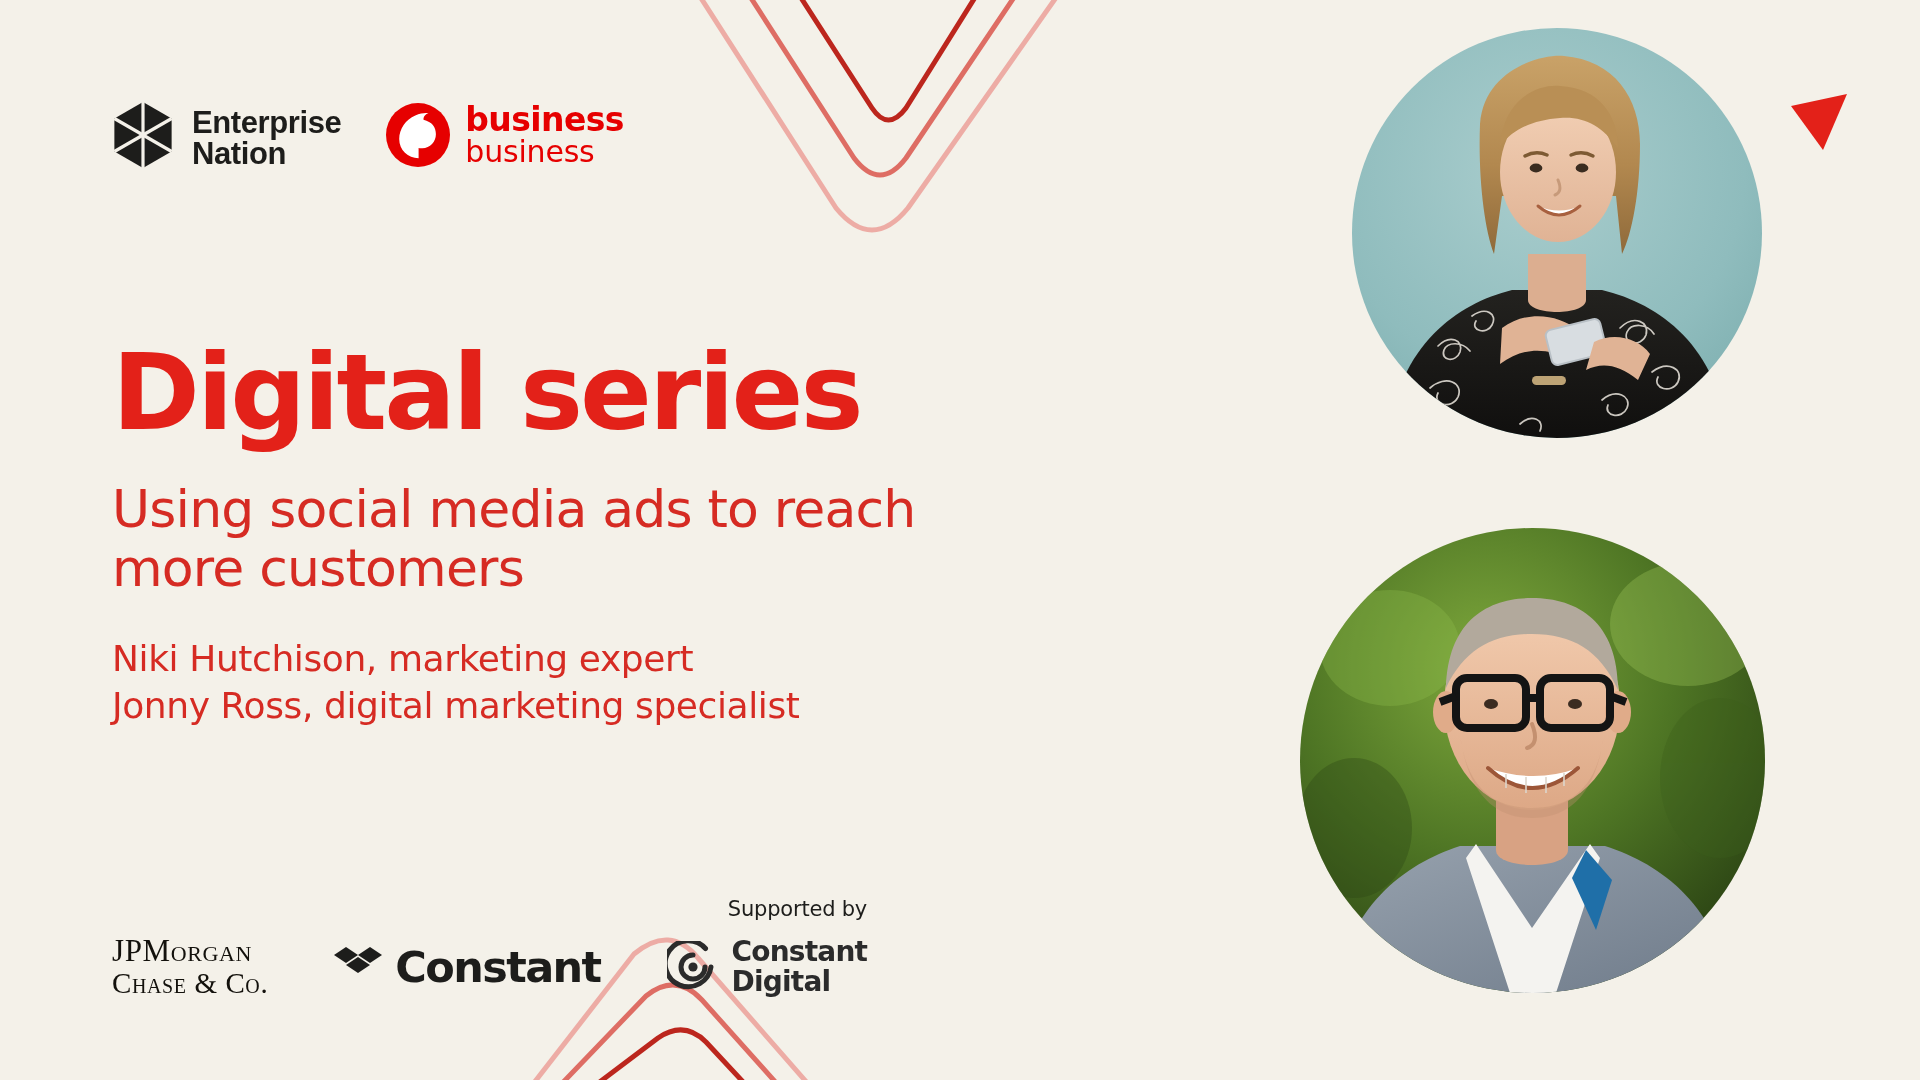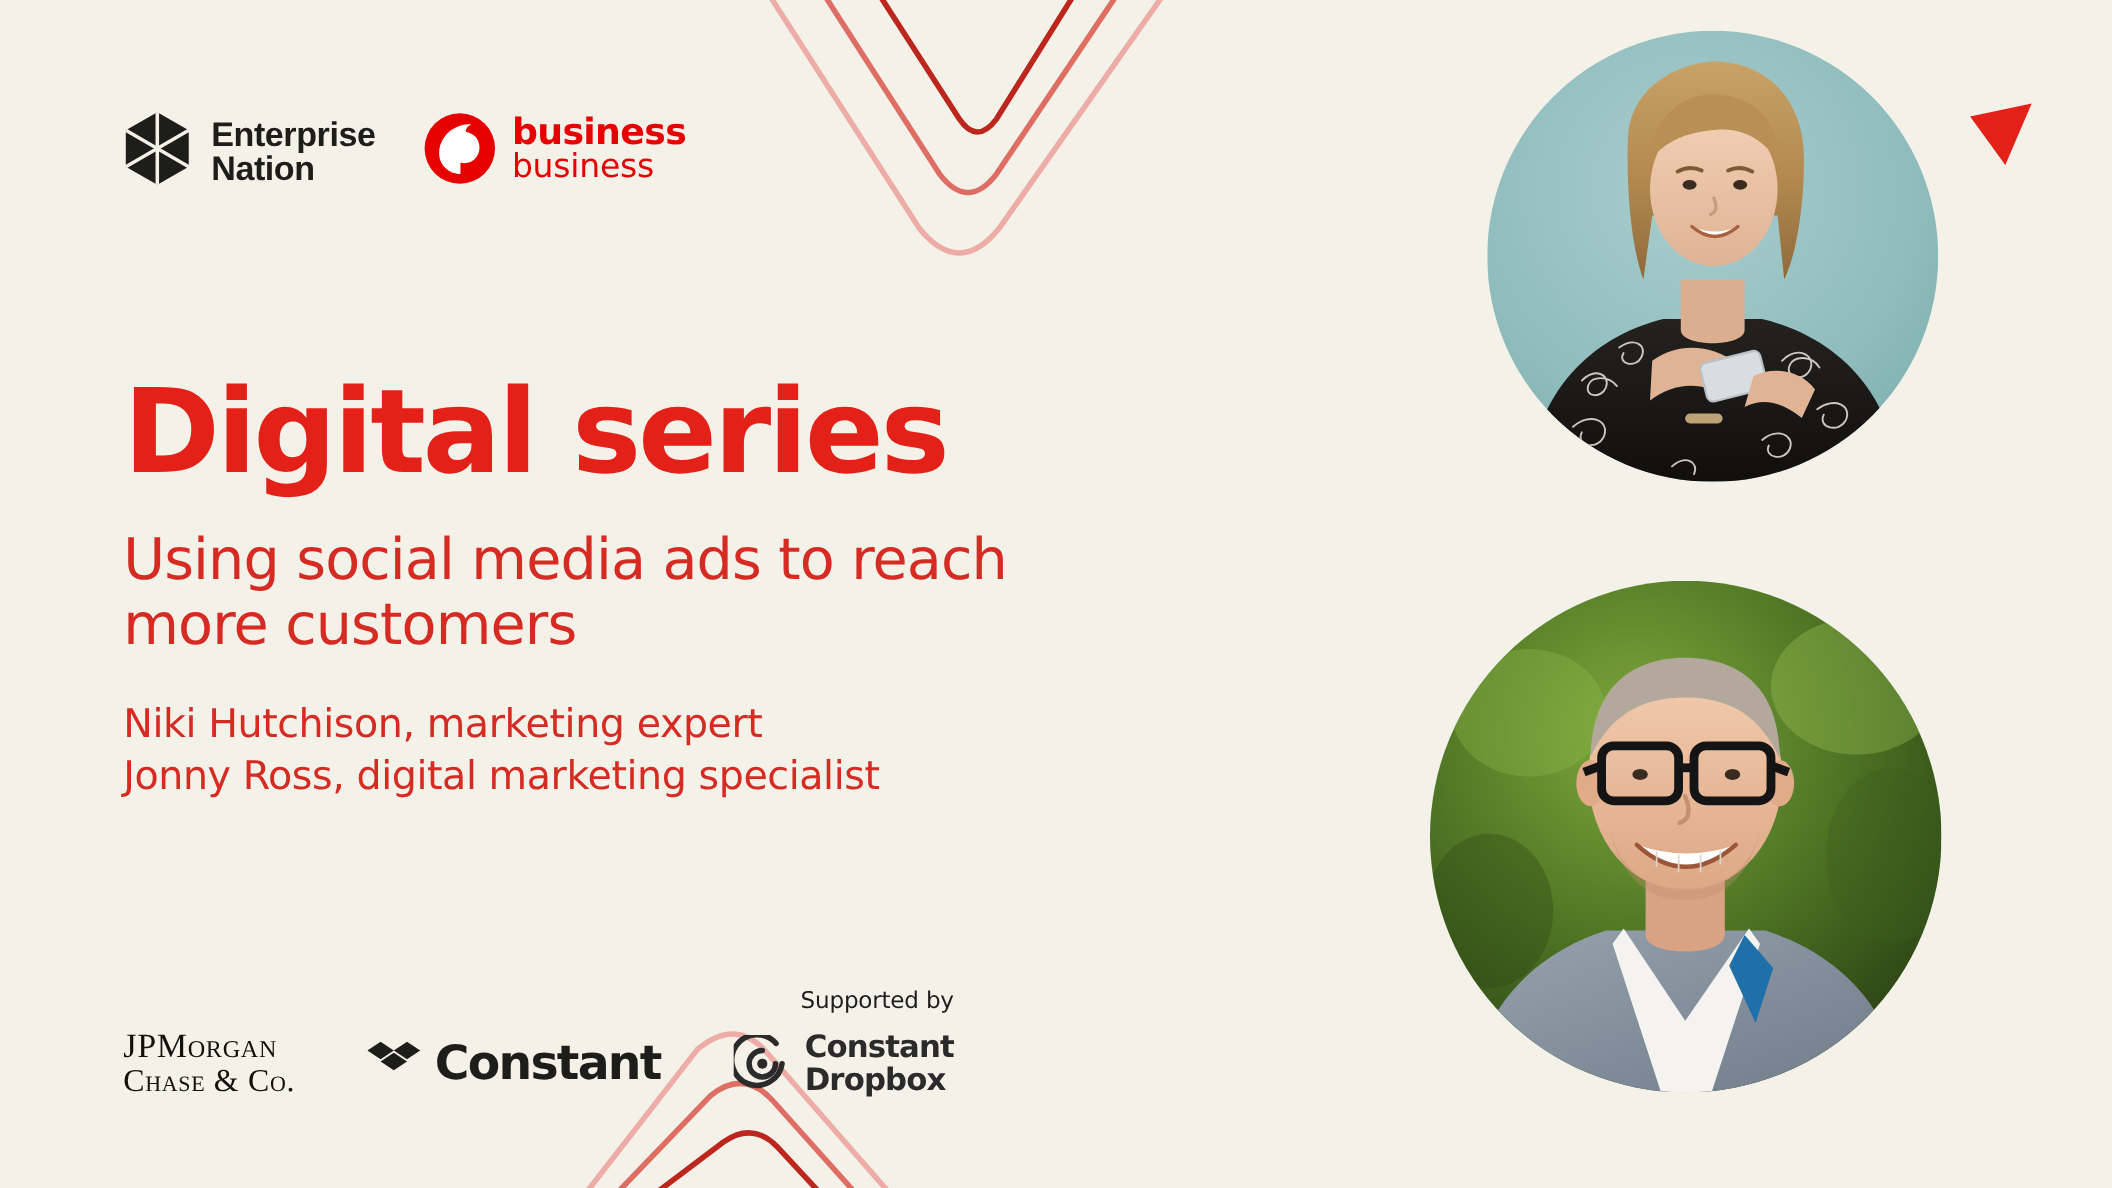--- a/index.html
+++ b/index.html
@@ -216,21 +216,21 @@
       <div id="cc">
         <svg id="cc-mark" viewBox="0 0 52 52">
           <g fill="none" stroke="#2b2b2b" stroke-width="5" stroke-linecap="round">
             <path d="M 38.5 7.5 A 23 23 0 1 0 44 26"></path>
             <path d="M 26 14 A 12 12 0 1 0 38 26"></path>
           </g>
           <circle cx="26" cy="26" r="4.6" fill="#2b2b2b"></circle>
         </svg>
         <div id="cc-words">
           <div>Constant</div>
-          <div>Dropbox</div>
+          <div>Digital</div>
         </div>
       </div>
 
     </div>
   </div>
 
   <div id="portrait-top" class="portrait">
     <svg viewBox="0 0 410 410" preserveAspectRatio="xMidYMid slice">
       <defs>
         <radialGradient id="tealBg" cx="45%" cy="35%" r="78%">

